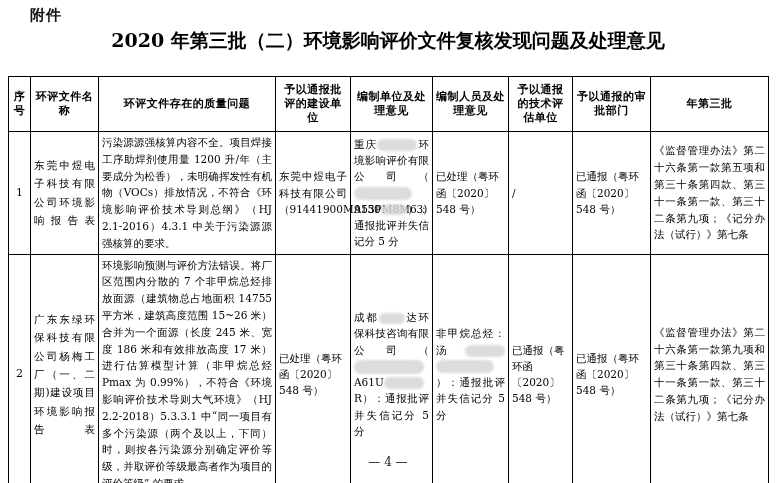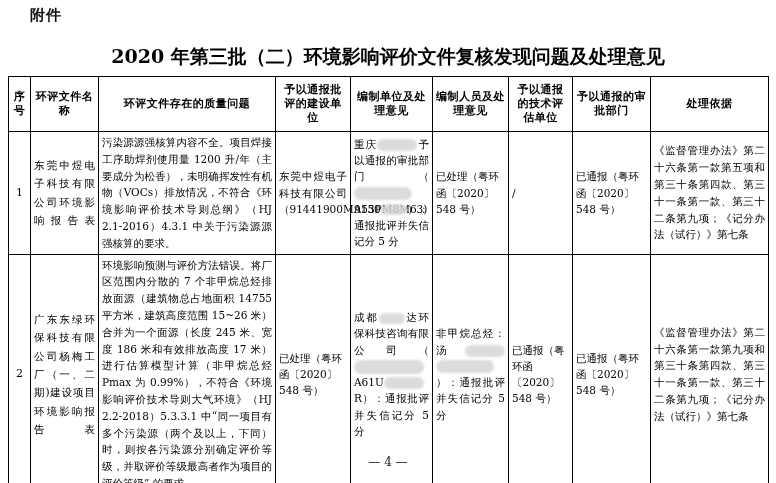--- a/index.html
+++ b/index.html
@@ -32,21 +32,21 @@
     font-weight: bold;
     font-family: "DejaVu Sans", "Liberation Sans", sans-serif;
     letter-spacing: 1px;
     color: #111;
   }
 
   
   .doc-title {
     position: absolute;
     left: 0;
-    top: 44px;
+    top: 28px;
     width: 776px;
     text-align: center;
     font-size: 19px;
     font-weight: bold;
     font-family: "DejaVu Serif", "Liberation Serif", serif;
     letter-spacing: 0px;
     color: #000;
     white-space: nowrap;
   }
 
@@ -185,31 +185,31 @@
       <thead>
         <tr>
           <th>序号</th>
           <th>环评文件名称</th>
           <th>环评文件存在的质量问题</th>
           <th>予以通报批评的建设单位</th>
           <th>编制单位及处理意见</th>
           <th>编制人员及处理意见</th>
           <th>予以通报的技术评估单位</th>
           <th>予以通报的审批部门</th>
-          <th>处理依据</th>
+          <th>年第三批</th>
         </tr>
       </thead>
       <tbody>
 
         <tr>
           <td class="seq-cell">1</td>
           <td class="name-cell">东莞中煜电子科技有限公司环境影响报告表</td>
           <td class="issue-cell">污染源源强核算内容不全。项目焊接工序助焊剂使用量 1200 升/年（主要成分为松香），未明确挥发性有机物（VOCs）排放情况，不符合《环境影响评价技术导则总纲》（HJ 2.1-2016）4.3.1 中关于污染源源强核算的要求。</td>
           <td class="left-cell">东莞中煜电子科技有限公司（91441900MA53PM8M63)</td>
-          <td class="left-cell"><span>重庆</span><span class="redact r-md"></span><span>予以通报的审批部门（</span><span class="redact r-lg"></span><span>91</span><span>50</span><span class="redact r-sm"></span><span>）：通报批评并失信记分 5 分</span></td>
+          <td class="left-cell"><span>重庆</span><span class="redact r-md"></span><span>环境影响评价有限公司（</span><span class="redact r-lg"></span><span>91</span><span>50</span><span class="redact r-sm"></span><span>）：通报批评并失信记分 5 分</span></td>
           <td class="center-cell">已处理（粤环函〔2020〕548 号）</td>
           <td class="center-cell">/</td>
           <td class="center-cell">已通报（粤环函〔2020〕548 号）</td>
           <td class="basis-cell">《监督管理办法》第二十六条第一款第五项和第三十条第四款、第三十一条第一款、第三十二条第九项；《记分办法（试行）》第七条</td>
         </tr>
 
         <tr>
           <td class="seq-cell">2</td>
           <td class="name-cell">广东东绿环保科技有限公司杨梅工厂（一、二期)建设项目环境影响报告表</td>
           <td class="issue-cell">环境影响预测与评价方法错误。将厂区范围内分散的 7 个非甲烷总烃排放面源（建筑物总占地面积 14755 平方米，建筑高度范围 15~26 米）合并为一个面源（长度 245 米、宽度 186 米和有效排放高度 17 米）进行估算模型计算（非甲烷总烃 Pmax 为 0.99%），不符合《环境影响评价技术导则大气环境》（HJ 2.2-2018）5.3.3.1 中“同一项目有多个污染源（两个及以上，下同）时，则按各污染源分别确定评价等级，并取评价等级最高者作为项目的评价等级” 的要求。</td>

